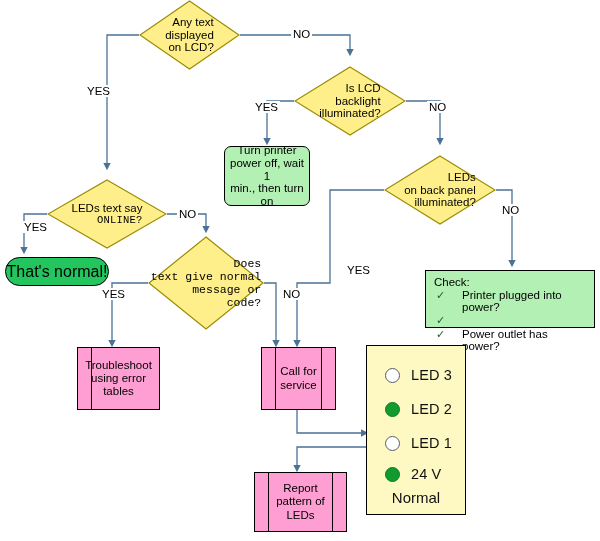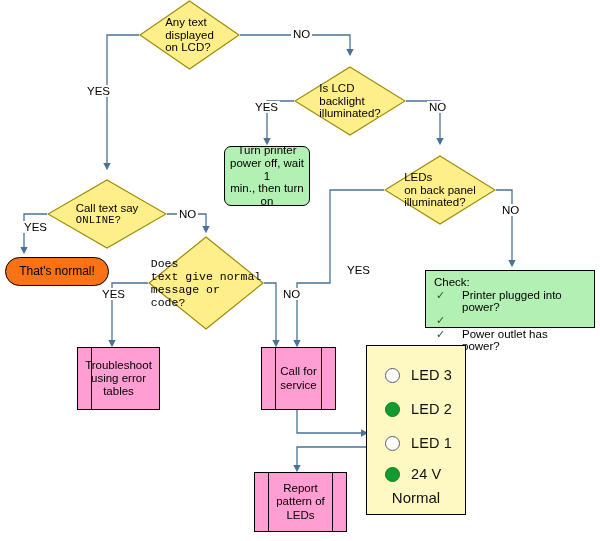--- a/index.html
+++ b/index.html
@@ -47,21 +47,21 @@
     justify-content: center;
   }
   .diamond .dshape {
     position: absolute;
     left: 0; top: 0;
     width: 100%; height: 100%;
   }
   .diamond .dlabel {
     position: relative;
     z-index: 2;
-    text-align: left;
+    text-align: right;
     font-size: 11.5px;
     line-height: 1.13;
     color: #000000;
     padding: 0 6px;
     box-sizing: border-box;
   }
   .mono {
     font-family: "Liberation Mono", "DejaVu Sans Mono", monospace;
     font-size: 10.5px;
     letter-spacing: 0.2px;
@@ -93,24 +93,24 @@
     flex: 0 0 26px;
     text-align: left;
     padding-left: 4px;
     color: #1b5e20;
     font-size: 11px;
   }
   .check-text { flex: 1 1 auto; }
 
   
   .pill {
-    background: #f97316;
+    background: #22c55e;
     border: 1.6px solid #000000;
     border-radius: 16px;
-    font-size: 12px;
+    font-size: 16px;
   }
 
   
   .pinkbox {
     background: #ff9ed2;
     border: 1.6px solid #000000;
     font-size: 11.5px;
     position: absolute;
   }
   .pinkbox .inner {
@@ -255,21 +255,21 @@
       <div>on back panel</div>
       <div>illuminated?</div>
     </div>
   </div>
 
   <div class="diamond" style="left:47px; top:179px; width:120px; height:70px;">
     <svg class="dshape" viewBox="0 0 120 70" preserveAspectRatio="none">
       <polygon points="60,1 119,35 60,69 1,35" fill="#ffef8a" stroke="#9a8b00" stroke-width="1.2"></polygon>
     </svg>
     <div class="dlabel">
-      <div>Call text say</div>
+      <div>LEDs text say</div>
       <div class="mono">ONLINE?</div>
     </div>
   </div>
 
   <div class="diamond" style="left:148px; top:236px; width:116px; height:94px;font-family:Liberation Mono, monospace;">
     <svg class="dshape" viewBox="0 0 116 94" preserveAspectRatio="none">
       <polygon points="58,1 115,47 58,93 1,47" fill="#ffef8a" stroke="#9a8b00" stroke-width="1.2"></polygon>
     </svg>
     <div class="dlabel" style="padding:0 2px;">
       <div>Does</div>

